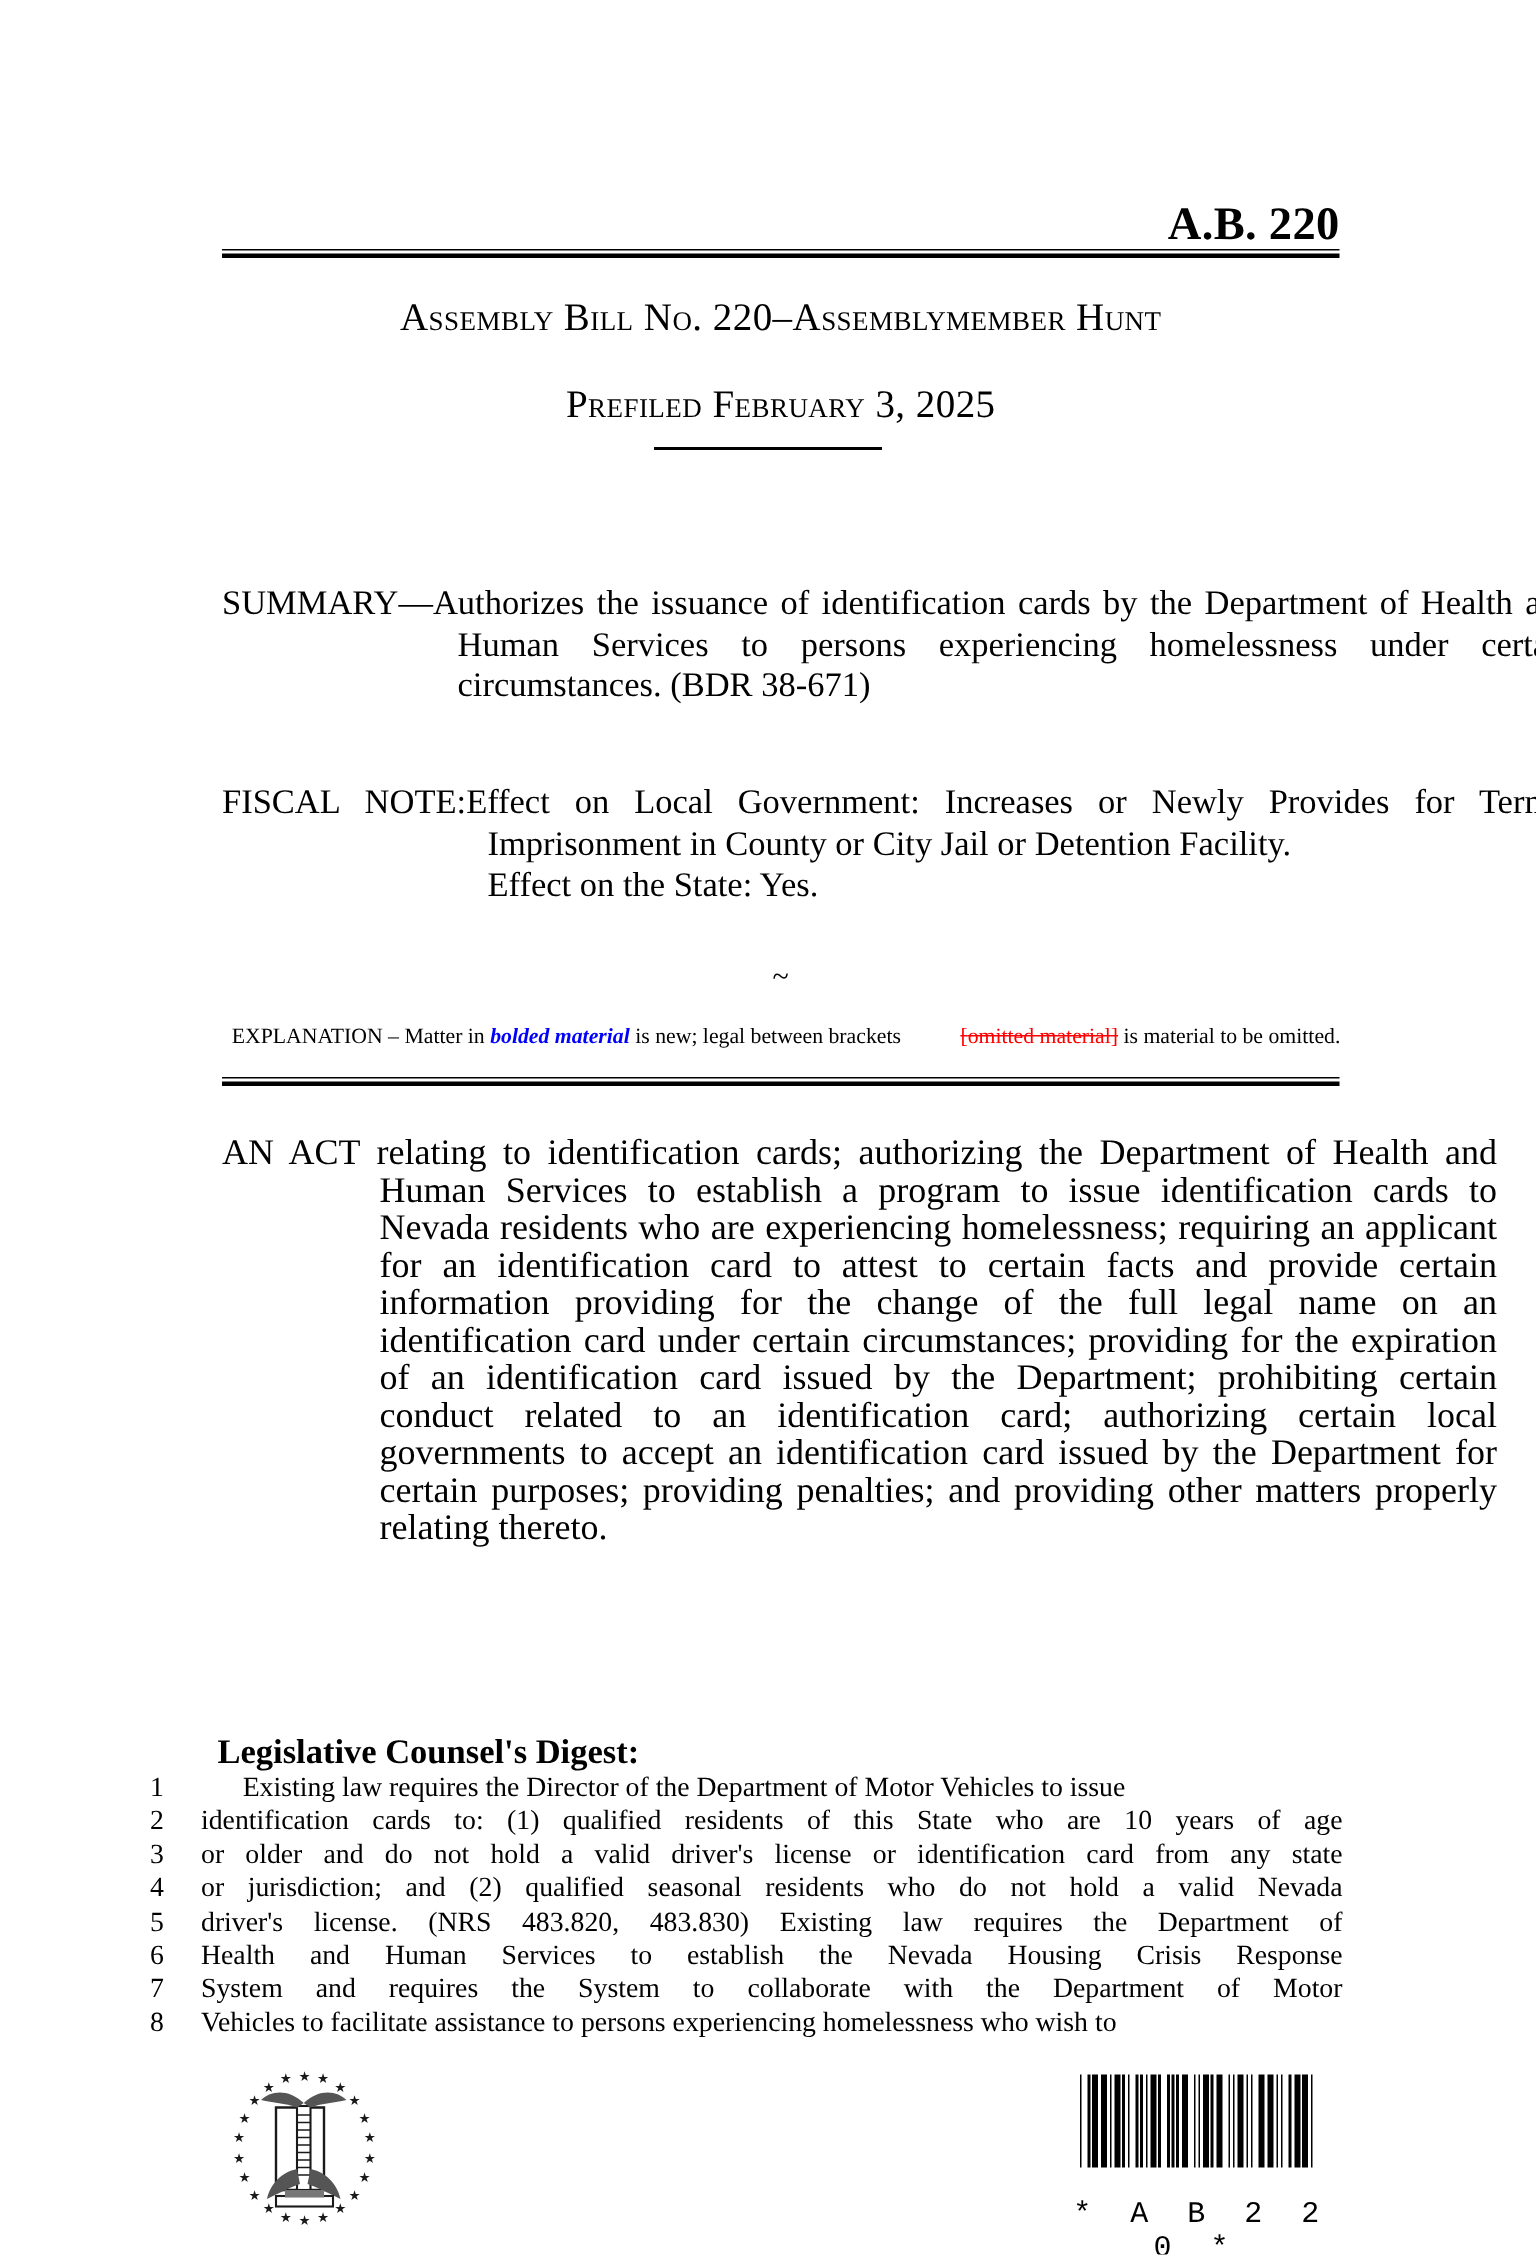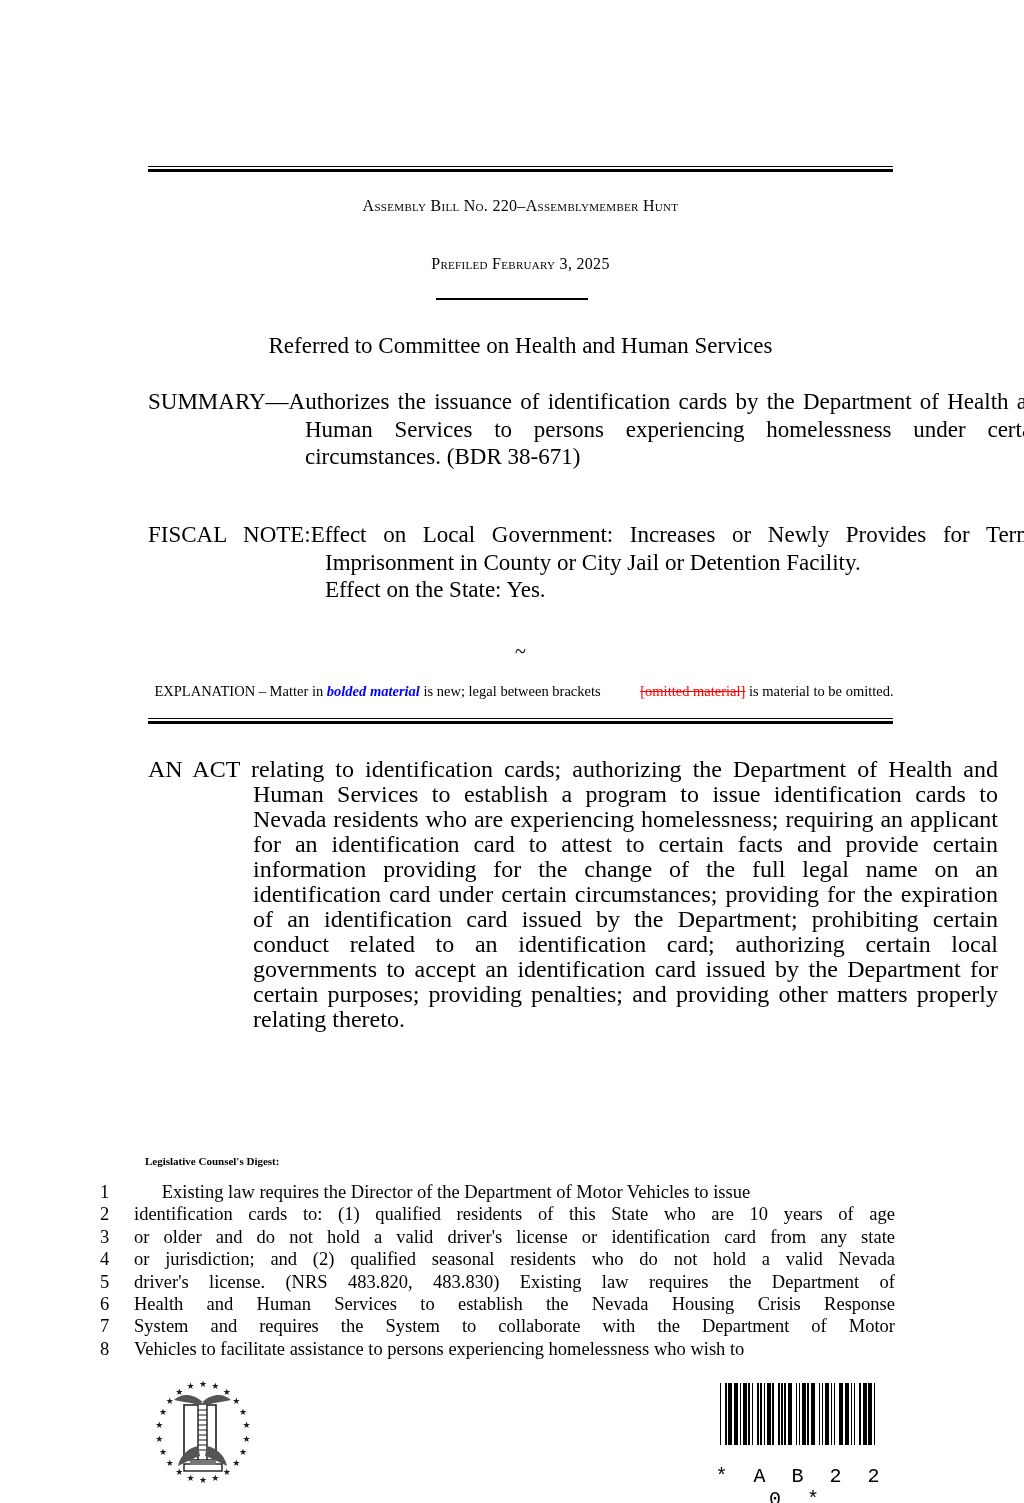--- a/index.html
+++ b/index.html
@@ -62,21 +62,21 @@
 
   
   .hdr-center {
     position: absolute;
     left: 148px;
     width: 745px;
     text-align: center;
   }
   .smallcaps {
     font-variant: small-caps;
-    font-size: 16px;
+    font-size: 26px;
     letter-spacing: 0.3px;
   }
   #line-bill-title { top: 197px; }
   #line-prefiled   { top: 255px; }
 
   .short-rule {
     position: absolute;
     left: 50%;
     transform: translateX(-50%);
     top: 298px;
@@ -159,21 +159,21 @@
     text-align: justify;
     padding-left: 105px;
     text-indent: -105px;
   }
 
   
   #digest-heading {
     position: absolute;
     left: 145px;
     top: 1155px;
-    font-size: 11px;
+    font-size: 23px;
     font-weight: bold;
   }
   #digest-lines {
     position: absolute;
     left: 100px;
     top: 1181px;
     width: 795px;
     font-size: 18.5px;
     line-height: 22.4px;
   }
@@ -232,34 +232,34 @@
     font-size: 20px;
     letter-spacing: 7px;
     text-indent: 7px;
   }
 </style>
 </head>
 <body>
 
 <div class="page">
 
+  <div class="bill-number">A.B. 220</div>
 
   <div class="rule-double" id="rule-top">
     <div class="thin"></div>
     <div class="gap"></div>
     <div class="thick"></div>
   </div>
 
   <div class="hdr-center smallcaps" id="line-bill-title">Assembly Bill No. 220–Assemblymember Hunt</div>
 
   <div class="hdr-center smallcaps" id="line-prefiled">Prefiled February 3, 2025</div>
 
   <div class="short-rule"></div>
 
-  <div class="hdr-center" id="line-referred">Referred to Committee on Health and Human Services</div>
 
   <div class="hang-block" id="summary-block">
     <span>SUMMARY—</span><span>Authorizes the issuance of identification cards by the Department of Health and Human Services to persons experiencing homelessness under certain circumstances.  (BDR 38-671)</span>
   </div>
 
   <div class="hang-block" id="fiscal-block">
     <span>FISCAL NOTE:</span><span>Effect on Local Government: Increases or Newly Provides for Term of Imprisonment in County or City Jail or Detention Facility.</span>
     <div class="cont lastline">Effect on the State: Yes.</div>
   </div>
 

